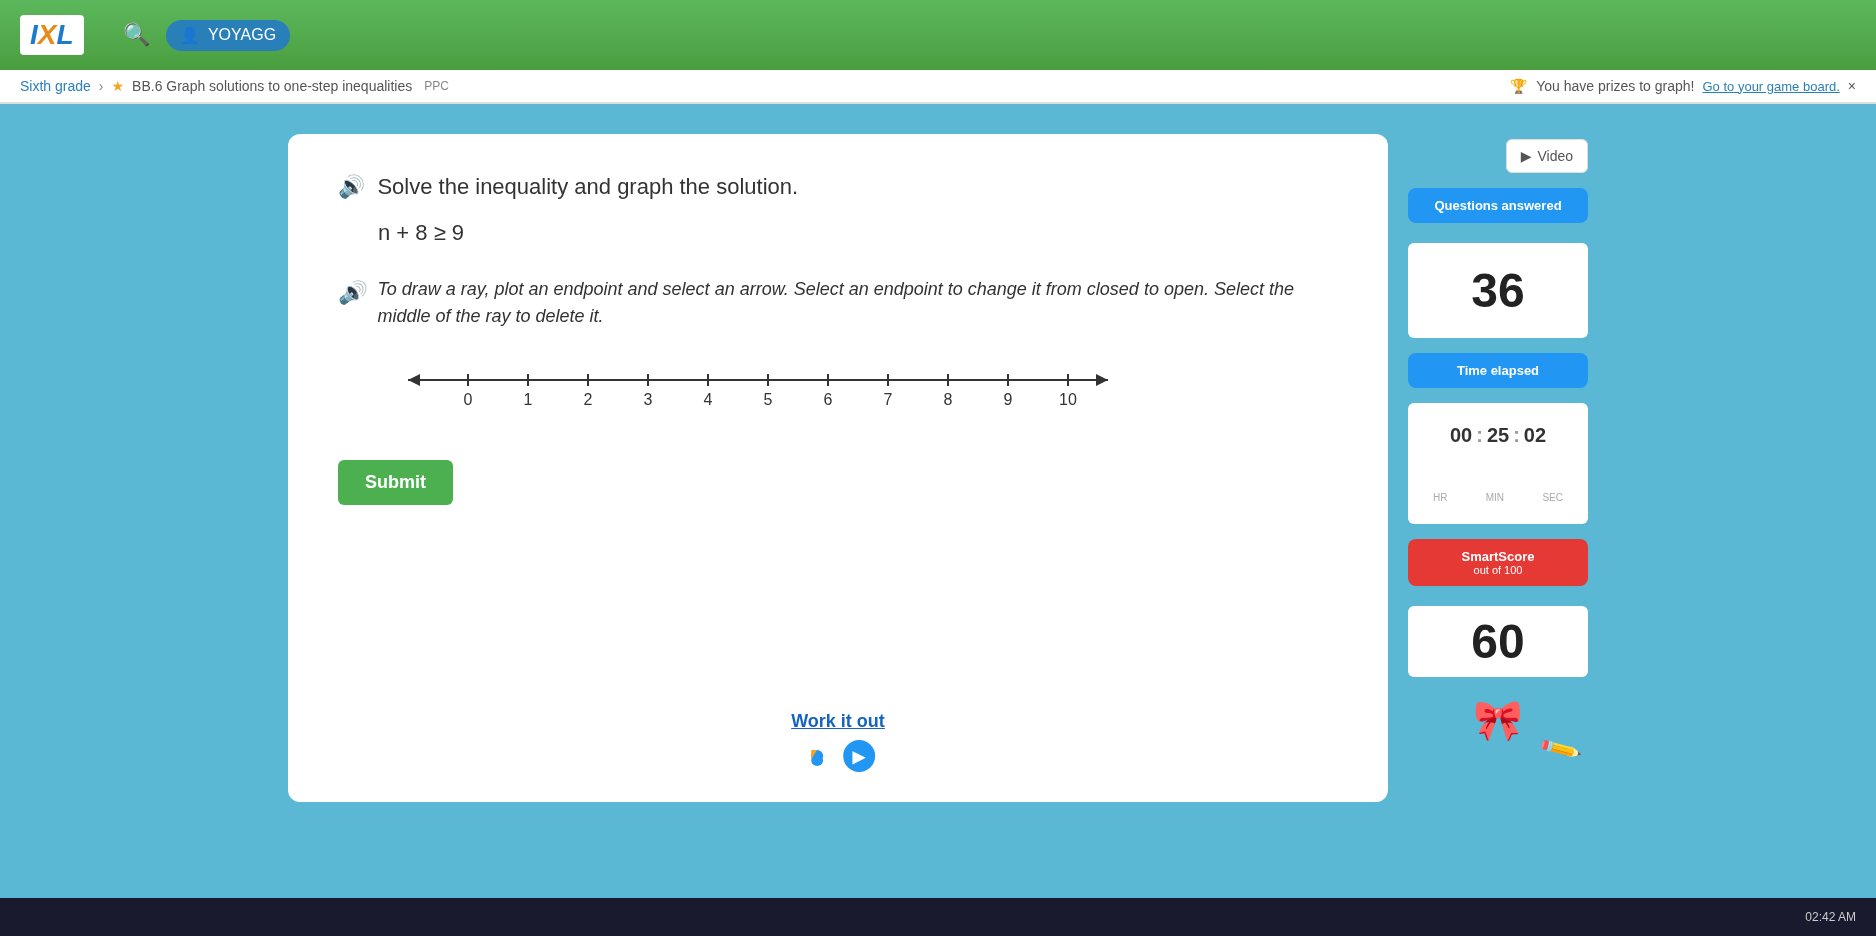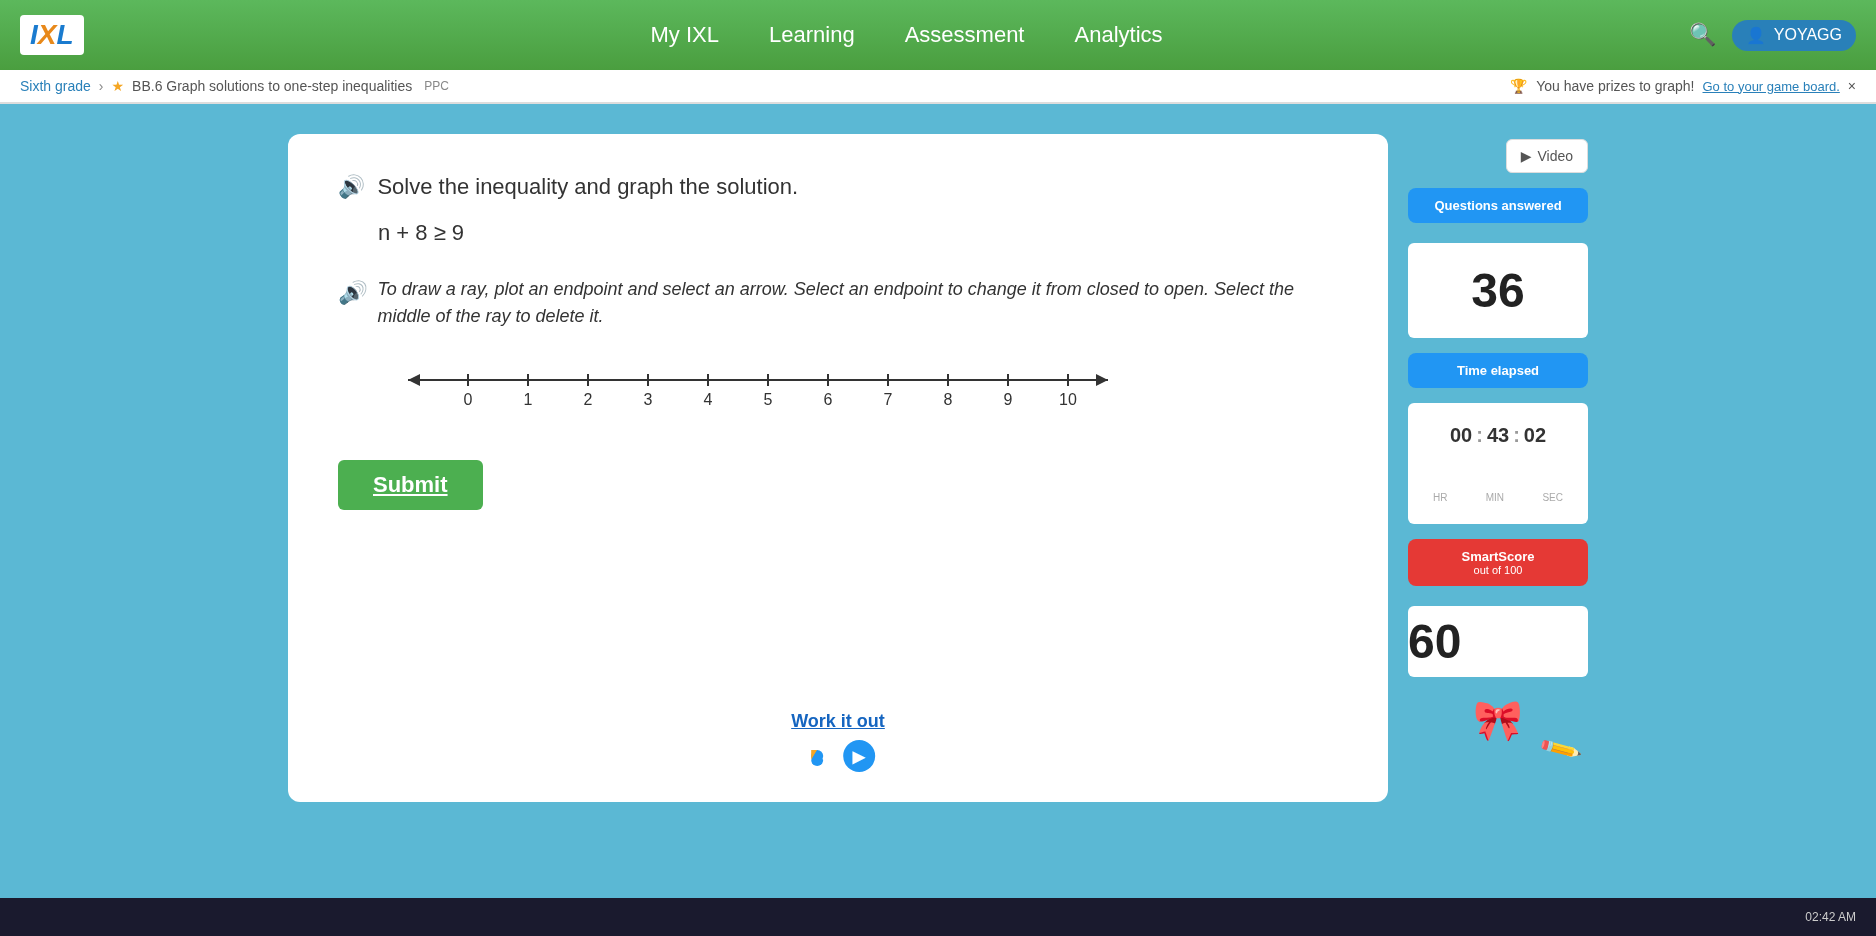--- a/index.html
+++ b/index.html
@@ -130,26 +130,25 @@
       margin: 30px 0 40px 40px;
       position: relative;
       height: 60px;
       width: 750px;
     }
 
     .submit-btn {
       background: #4caf50;
       color: white;
       border: none;
-      padding: 12px 35px;
-      font-size: 22px;
+      padding: 12px 27px;
+      font-size: 18px;
       border-radius: 6px;
       cursor: pointer;
       font-weight: bold;
-      text-decoration: underline;
     }
 
     
     .sidebar-panel {
       width: 180px;
       display: flex;
       flex-direction: column;
       gap: 15px;
       padding-top: 5px;
     }
@@ -209,42 +208,37 @@
     .smartscore-card .label { font-size: 13px; font-weight: bold; }
     .smartscore-card .sublabel { font-size: 11px; }
 
     .smartscore-value {
       font-size: 48px;
       font-weight: bold;
       color: #222;
       background: white;
       padding: 8px 0;
       border-radius: 6px;
+      text-align: center;
       margin-top: 5px;
     }
 
     .ribbon-icon {
       font-size: 40px;
       color: #e53935;
       text-align: center;
       margin-top: 5px;
     }
   </style>
 </head>
 <body>
 
 <div class="header">
   <div class="logo">
     <span>I</span><span style="color:#e8891a">X</span><span>L</span>
-  </div>
-  <div class="nav-links">
-    <span class="nav-link">My IXL</span>
-    <span class="nav-link">Learning</span>
-    <span class="nav-link">Assessment</span>
-    <span class="nav-link">Analytics</span>
   </div>
   <div class="header-right">
     <span class="search-icon">🔍</span>
     <div class="user-badge">
       <span>👤</span>
       <span>YOYAGG</span>
     </div>
   </div>
 </div>
 
@@ -360,21 +354,21 @@
     </div>
     <div class="questions-count">36</div>
 
     <div class="time-elapsed-card">
       <div class="label">Time elapsed</div>
     </div>
     <div style="background: white; border-radius: 6px; padding: 21px;">
       <div style="display: flex; justify-content: center; gap: 4px; font-size: 20px; font-weight: bold; color: #333;">
         <span>00</span>
         <span style="color:#999">:</span>
-        <span>43</span>
+        <span>25</span>
         <span style="color:#999">:</span>
         <span>02</span>
       </div>
       <div style="display: flex; justify-content: space-between; font-size: 10px; color: #aaa; padding: 0 4px; margin-top: 45px;">
         <span>HR</span>
         <span>MIN</span>
         <span>SEC</span>
       </div>
     </div>
 

